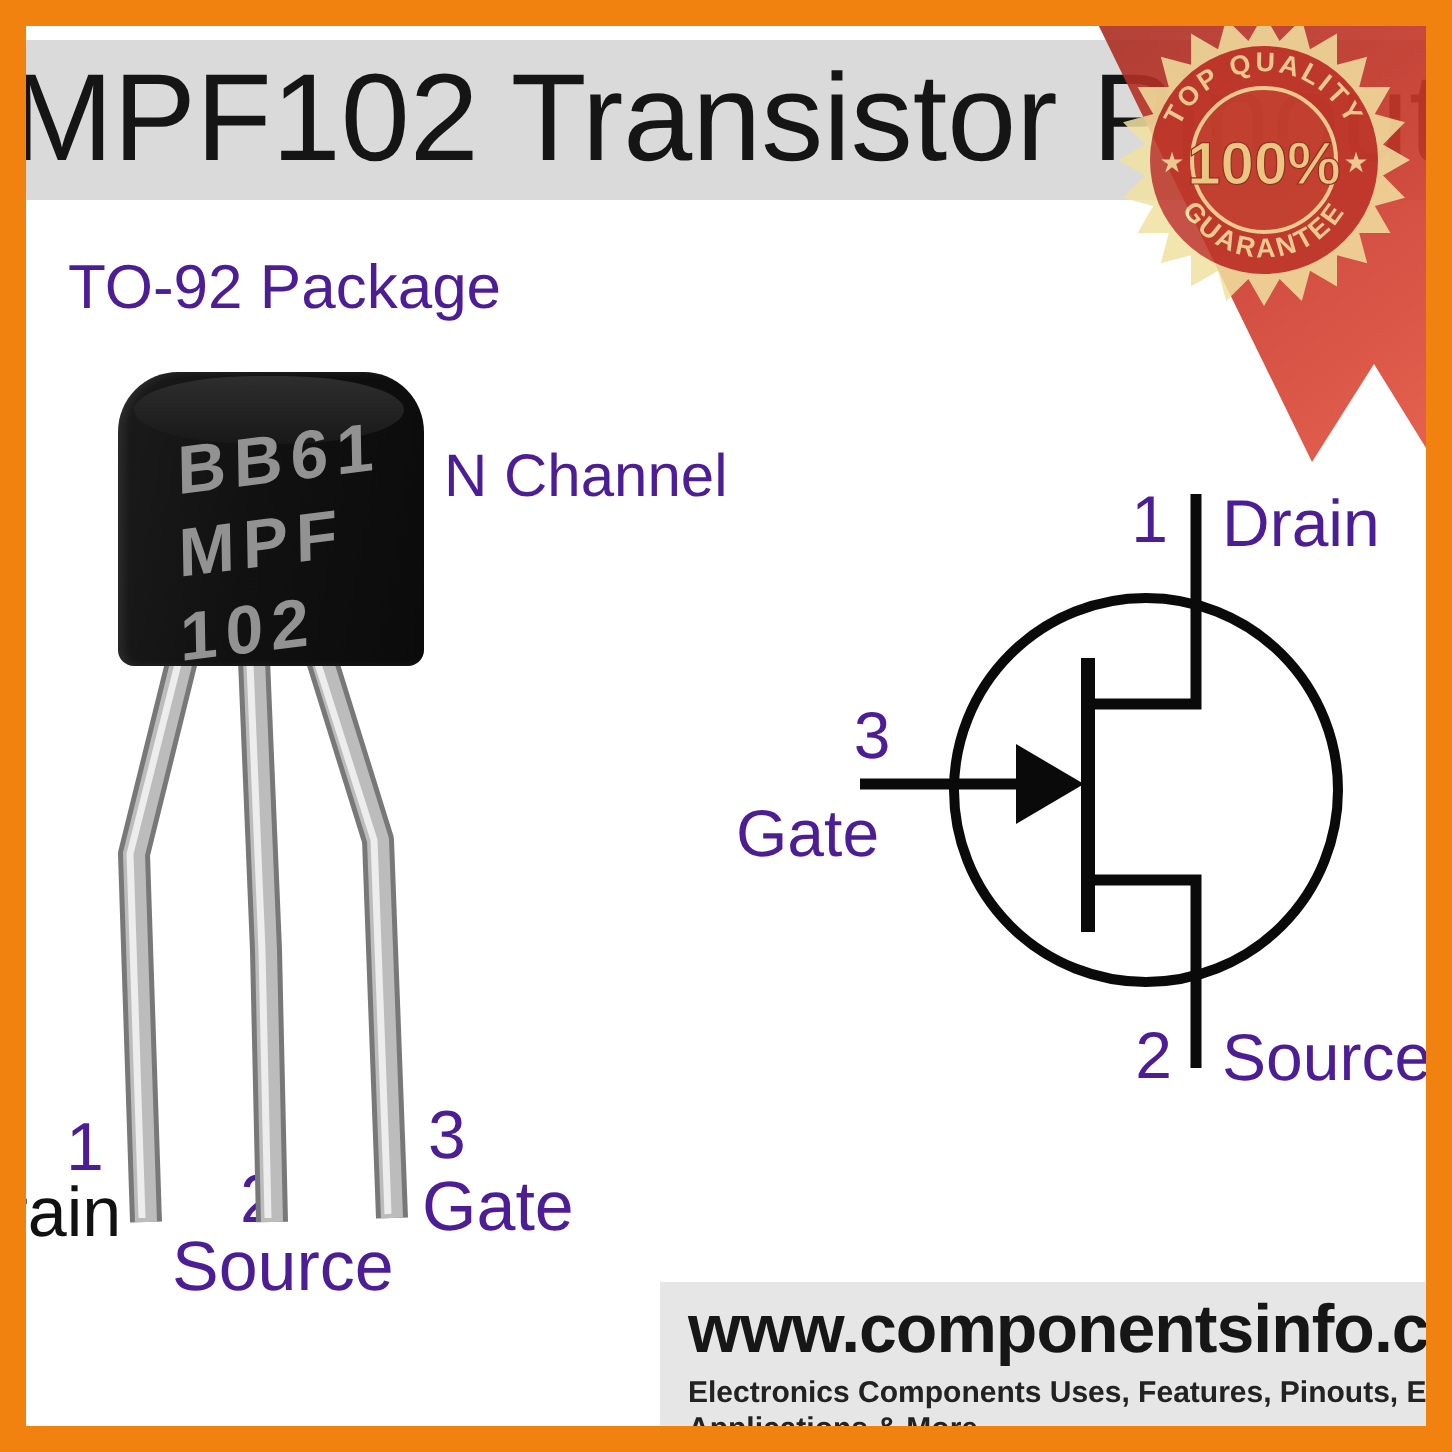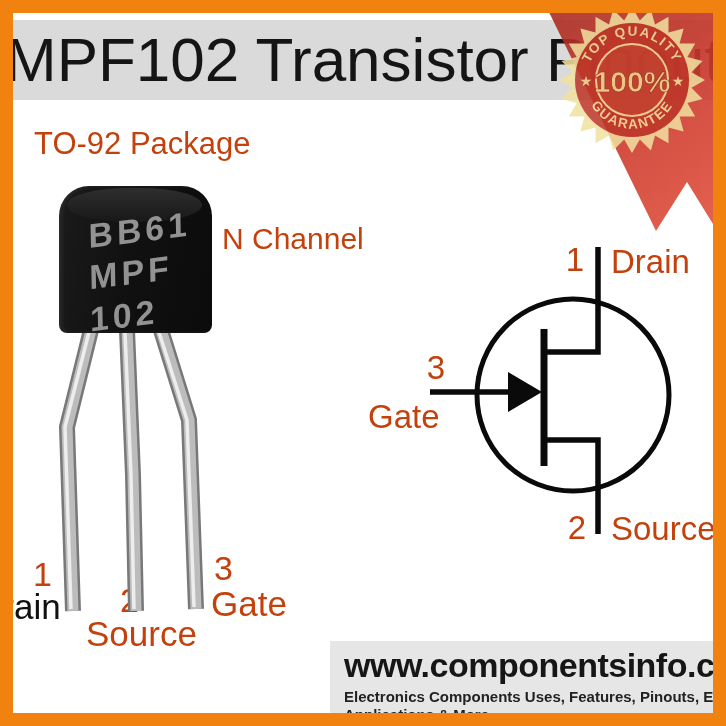--- a/index.html
+++ b/index.html
@@ -1,20 +1,20 @@
 <!DOCTYPE html>
 <html><head>
 <meta charset="utf-8">
 <style>
   html,body{margin:0;padding:0;background:#888;}
   #stage{
     position:relative;width:726px;height:726px;background:#ffffff;
     overflow:hidden;font-family:"Liberation Sans", sans-serif;color:#111;
   }
-  .label{position:absolute;white-space:nowrap;color:#c2410c;line-height:1;}
+  .label{position:absolute;white-space:nowrap;color:#4c1d95;line-height:1;}
 
   
   #frame{position:absolute;inset:0;border:13px solid #F2820F;z-index:10;pointer-events:none;}
 
   
   #title-bar{
     position:absolute;left:13px;right:13px;top:20px;height:80px;
     background:#DADADA;z-index:2;overflow:hidden;
   }
   #title-text{

